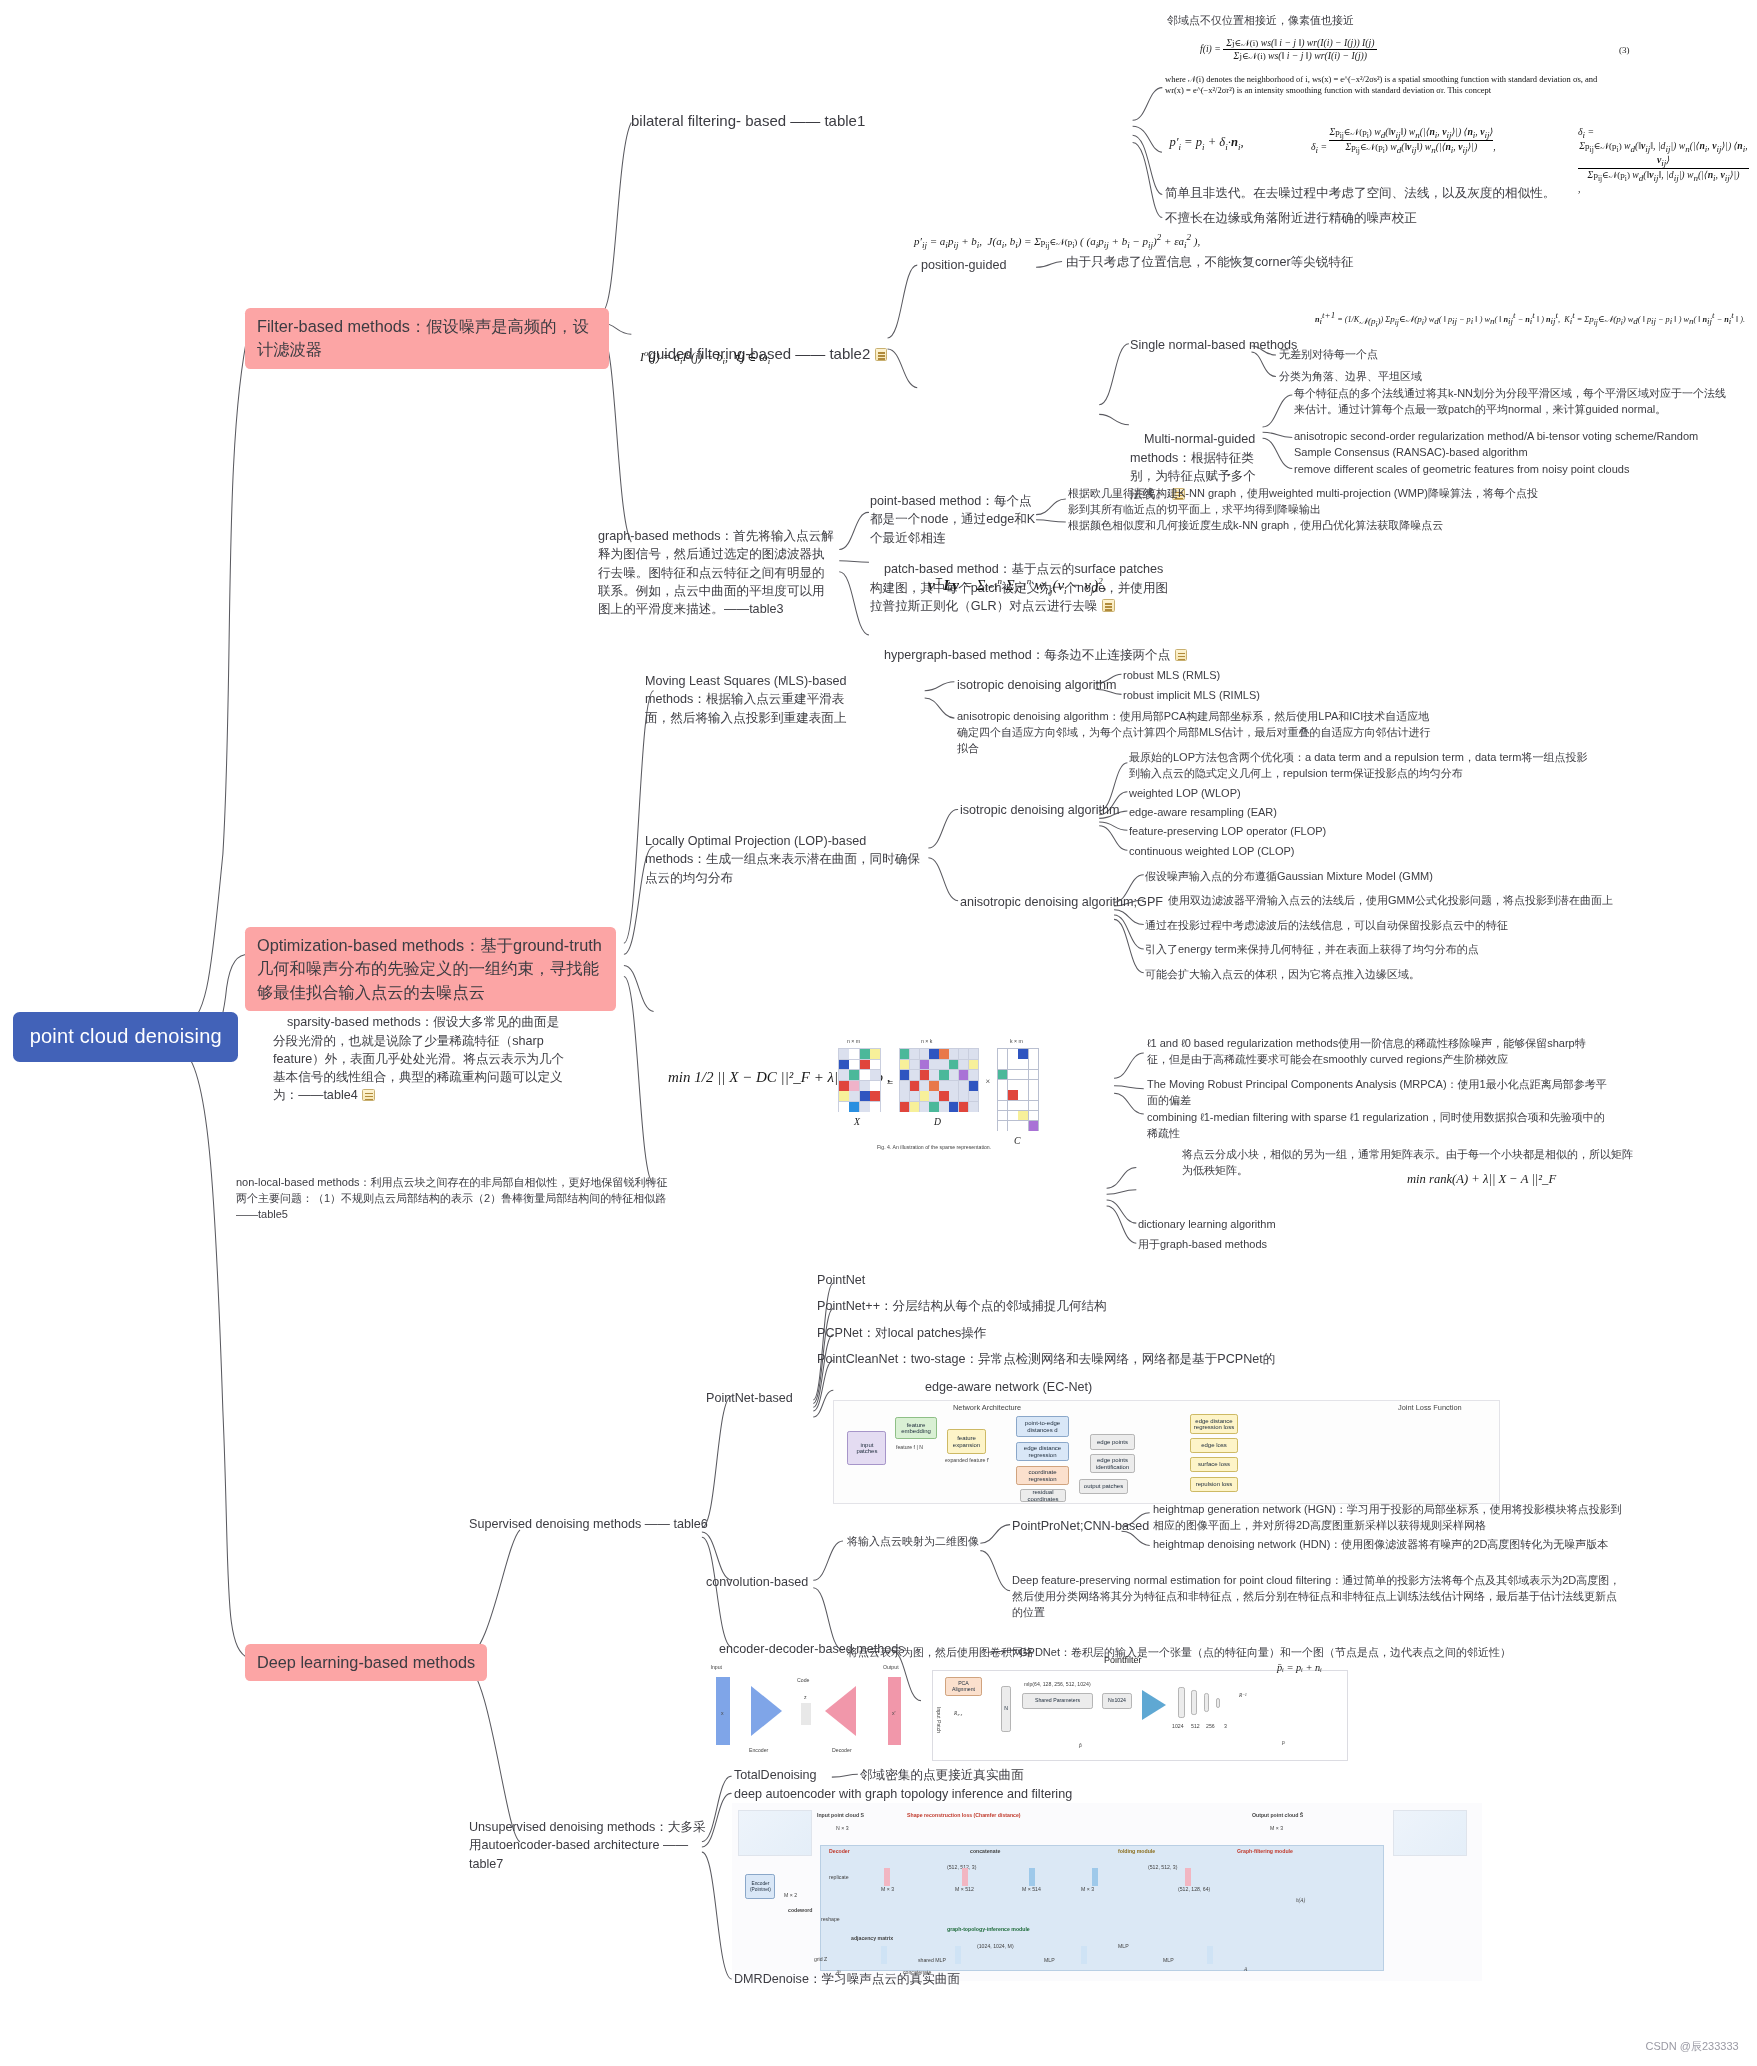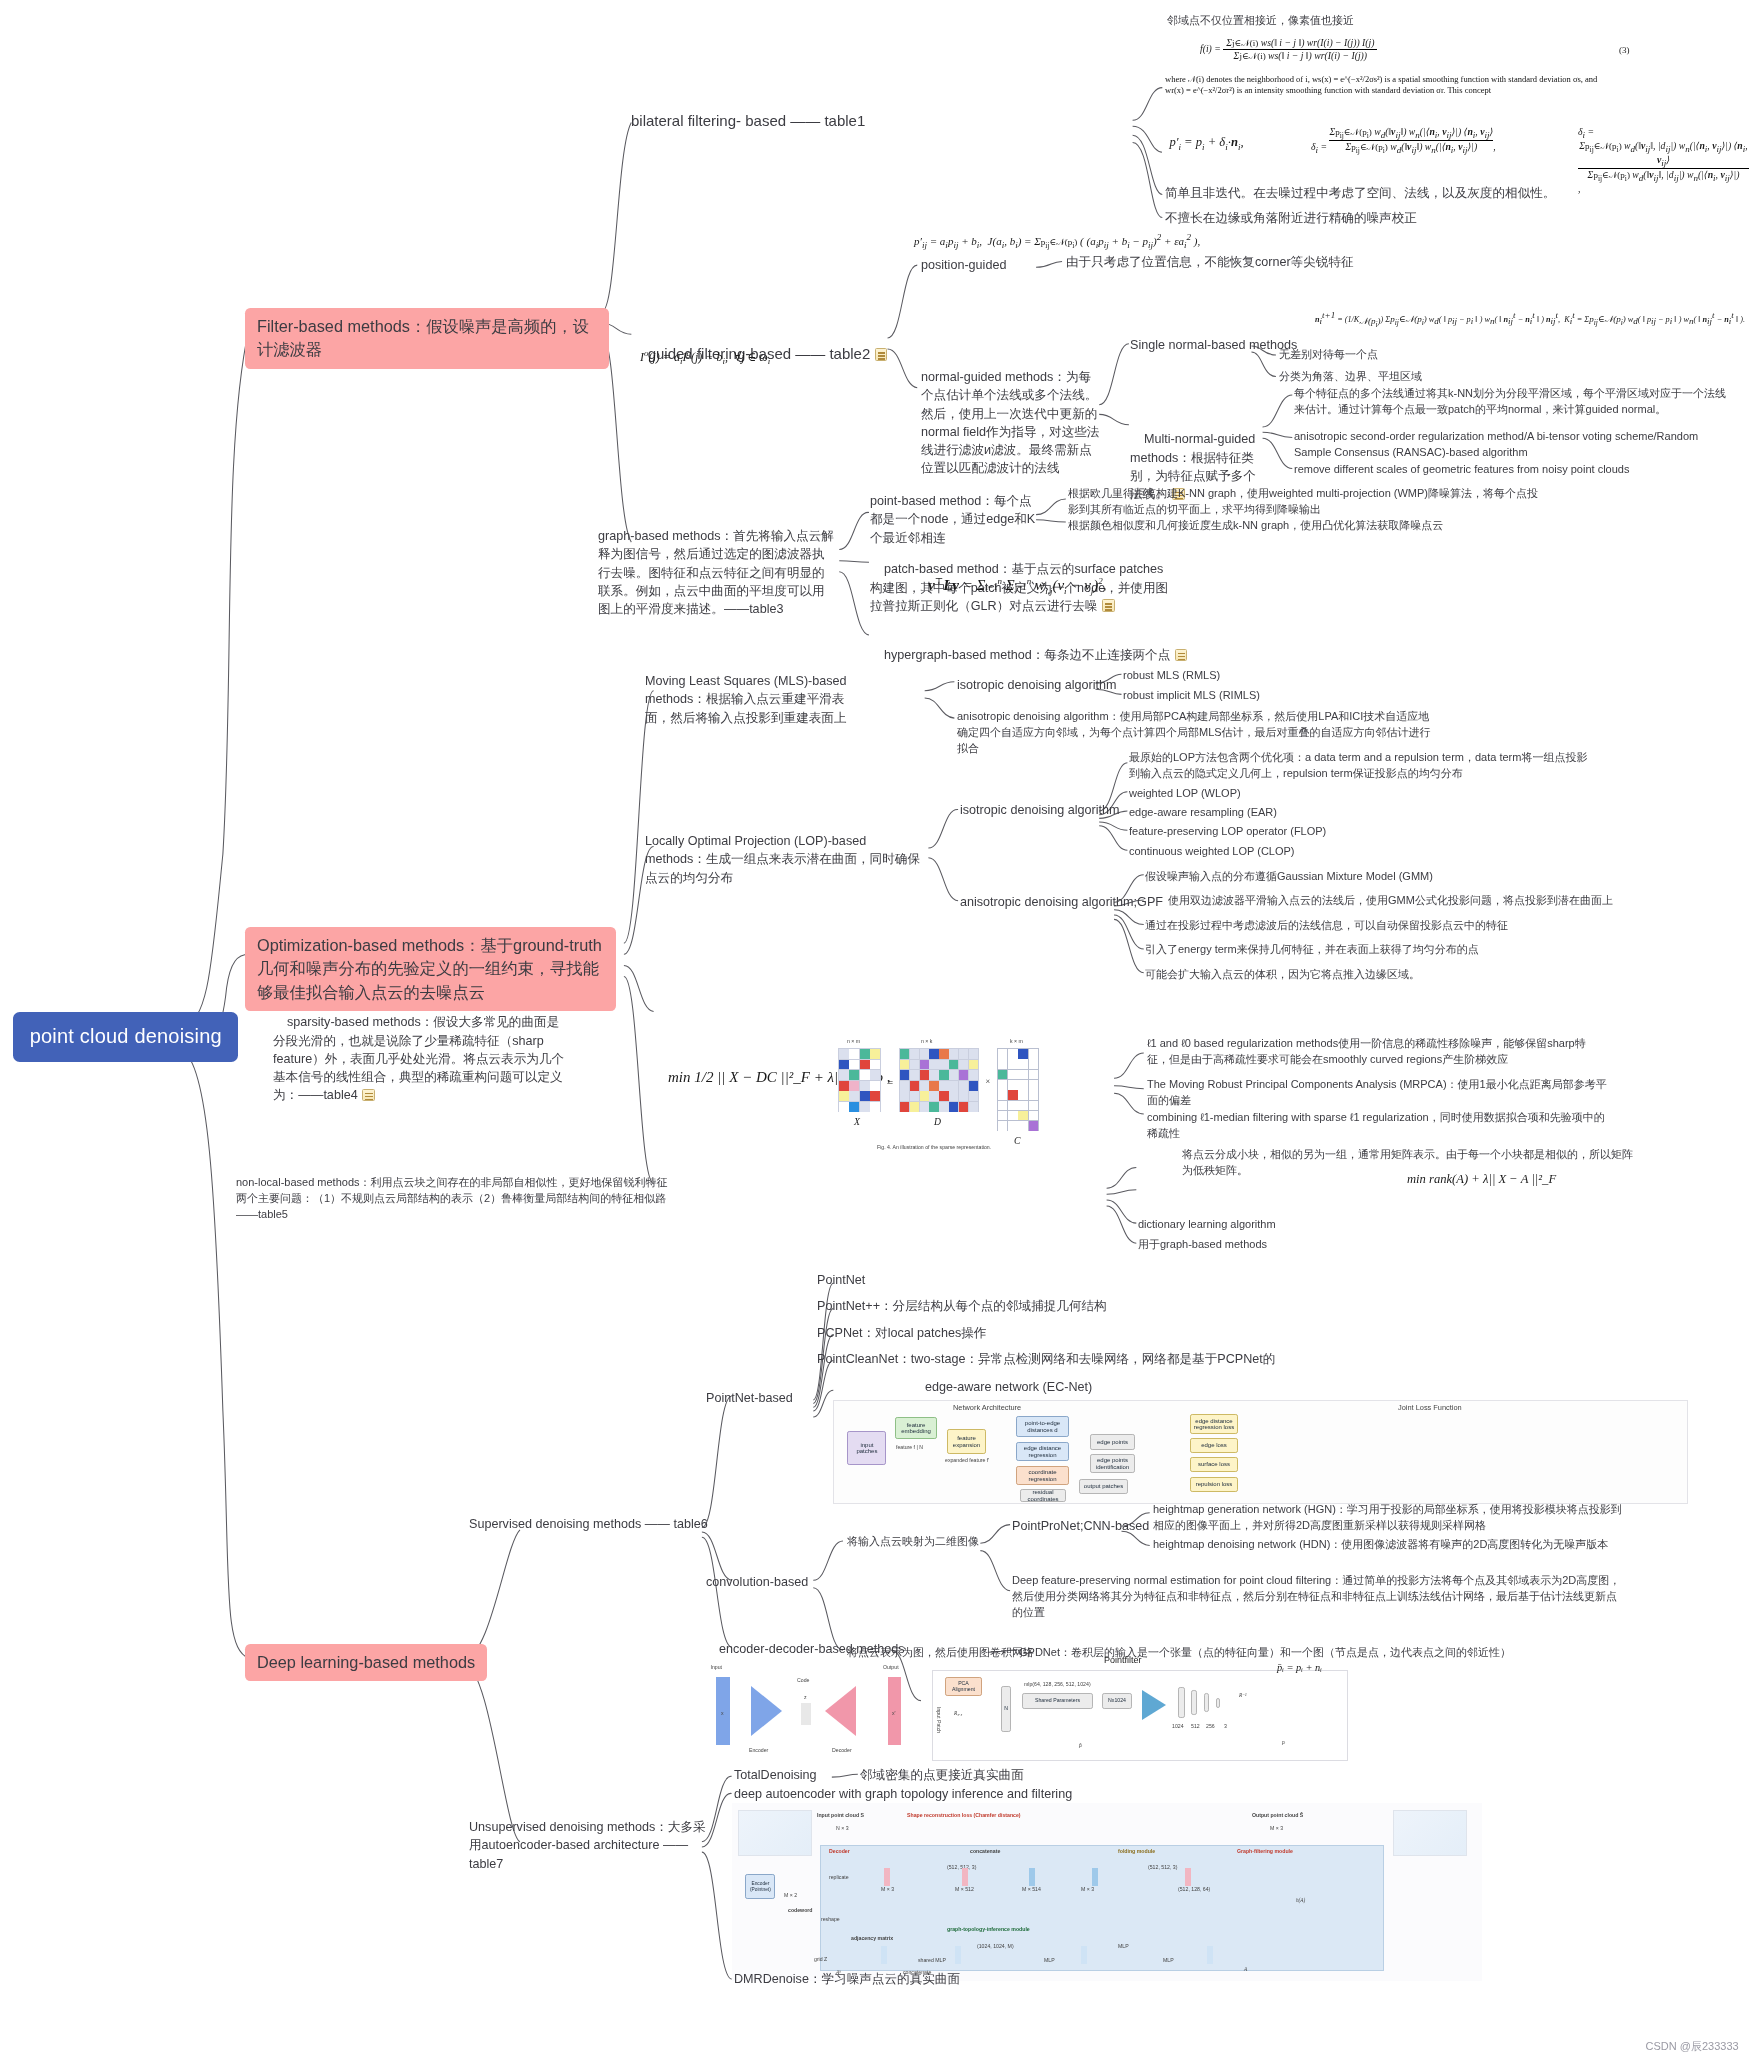--- a/index.html
+++ b/index.html
@@ -261,21 +261,20 @@
     I<sup class="sm">o</sup>(j) = a<sub class="sm">i</sub>I<sup class="sm">g</sup>(j) + b<sub class="sm">i</sub>, &nbsp;∀j ∈ ω<sub class="sm">i</sub>
   </div>
 
   <div class="node lvl3" style="left:921px; top:256px;">position-guided</div>
   <div class="formula" style="position:absolute; left:914px; top:232px; font-size:11px;">
     p′<sub class="sm">ij</sub> = a<sub class="sm">i</sub>p<sub class="sm">ij</sub> + b<sub class="sm">i</sub>,&nbsp;
     J(a<sub class="sm">i</sub>, b<sub class="sm">i</sub>) = Σ<span class="sm fplain">p<sub>ij</sub>∈𝒩(p<sub>i</sub>)</span> ( (a<sub class="sm">i</sub>p<sub class="sm">ij</sub> + b<sub class="sm">i</sub> − p<sub class="sm">ij</sub>)<sup class="sm">2</sup> + εa<sub class="sm">i</sub><sup class="sm">2</sup> ),
   </div>
   <div class="node lvl3" style="left:1066px; top:253px;">由于只考虑了位置信息，不能恢复corner等尖锐特征</div>
 
-  <div class="node lvl3" style="left:921px; top:368px; width:182px;">normal-guided methods：为每个点估计单个法线或多个法线。然后，使用上一次迭代中更新的 normal field作为指导，对这些法线进行滤波и滤波。最终需新点位置以匹配滤波计的法线</div>
 
   <div class="node lvl3" style="left:1130px; top:336px;">Single normal-based methods</div>
   <div class="formula" style="position:absolute; left:1315px; top:310px; font-size:8.2px;">
     <b>n</b><sub class="sm">i</sub><sup class="sm">t+1</sup> = (1/K<sub class="sm">𝒩(p<sub>i</sub>)</sub>) Σ<span class="sm">p<sub>ij</sub>∈𝒩(p<sub>i</sub>)</span> w<sub class="sm">d</sub>( ‖ p<sub class="sm">ij</sub> − p<sub class="sm">i</sub> ‖ ) w<sub class="sm">n</sub>( ‖ <b>n</b><sub class="sm">ij</sub><sup class="sm">t</sup> − <b>n</b><sub class="sm">i</sub><sup class="sm">t</sup> ‖ ) <b>n</b><sub class="sm">ij</sub><sup class="sm">t</sup>,&nbsp;
     K<sub class="sm">i</sub><sup class="sm">t</sup> = Σ<span class="sm">p<sub>ij</sub>∈𝒩(p<sub>i</sub>)</span> w<sub class="sm">d</sub>( ‖ p<sub class="sm">ij</sub> − p<sub class="sm">i</sub> ‖ ) w<sub class="sm">n</sub>( ‖ <b>n</b><sub class="sm">ij</sub><sup class="sm">t</sup> − <b>n</b><sub class="sm">i</sub><sup class="sm">t</sup> ‖ ).
   </div>
   <div class="node lvl4" style="left:1279px; top:347px;">无差别对待每一个点</div>
   <div class="node lvl4" style="left:1279px; top:369px;">分类为角落、边界、平坦区域</div>
 
   <div class="node lvl3" style="left:1130px; top:412px; width:134px;">
@@ -469,21 +468,21 @@
   <div class="node lvl3" style="left:469px; top:1515px;">Supervised denoising methods —— table6</div>
 
   <div class="node lvl3" style="left:706px; top:1389px;">PointNet-based</div>
 
   <div class="node lvl3" style="left:817px; top:1271px;">PointNet</div>
   <div class="node lvl3" style="left:817px; top:1297px;">PointNet++：分层结构从每个点的邻域捕捉几何结构</div>
   <div class="node lvl3" style="left:817px; top:1324px;">PCPNet：对local patches操作</div>
   <div class="node lvl3" style="left:817px; top:1350px;">PointCleanNet：two-stage：异常点检测网络和去噪网络，网络都是基于PCPNet的</div>
   <div class="node lvl3" style="left:925px; top:1378px;">edge-aware network (EC-Net)</div>
 
-  <div class="ecnet" style="position:absolute; left:833px; top:1400px; width:855px; height:104px;">
+  <div class="ecnet" style="position:absolute; left:833px; top:1400px; width:667px; height:104px;">
     <div class="cap" style="position:absolute; left:119px; top:2.2px;">Network Architecture</div>
     <div class="cap" style="position:absolute; left:564px; top:2.2px;">Joint Loss Function</div>
     <div class="blk purple" style="left:13.4px; top:30px; width:39px; height:34px;">input patches</div>
     <div class="blk green" style="left:61px; top:16.3px; width:42px; height:22px;">feature embedding</div>
     <div class="blk yellow" style="left:113px; top:28px; width:39px; height:25px;">feature expansion</div>
     <div class="blk blue" style="left:182px; top:15px; width:53px; height:21px;">point-to-edge distances d</div>
     <div class="blk blue" style="left:182px; top:41px; width:53px; height:19.3px;">edge distance regression</div>
     <div class="blk orange" style="left:182px; top:65px; width:53px; height:19.3px;">coordinate regression</div>
     <div class="blk gray" style="left:256px; top:33px; width:45px; height:16.3px;">edge points</div>
     <div class="blk gray" style="left:256px; top:53px; width:45px; height:19.3px;">edge points identification</div>

